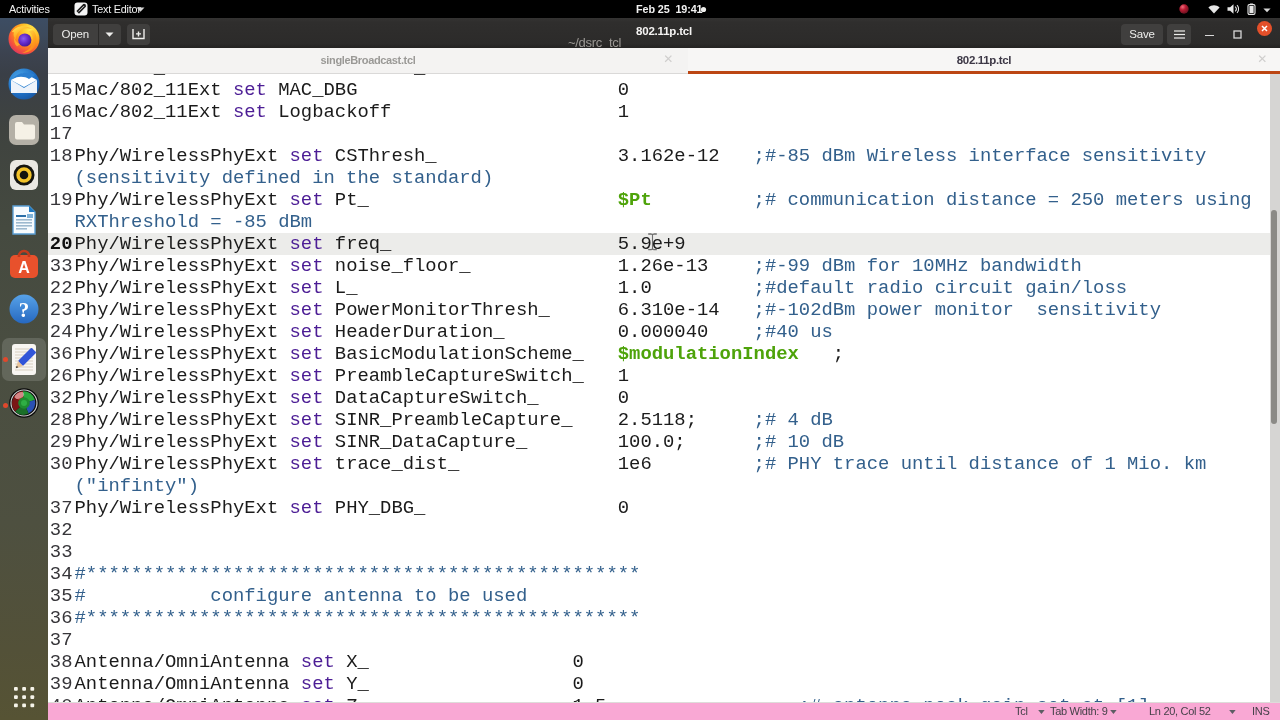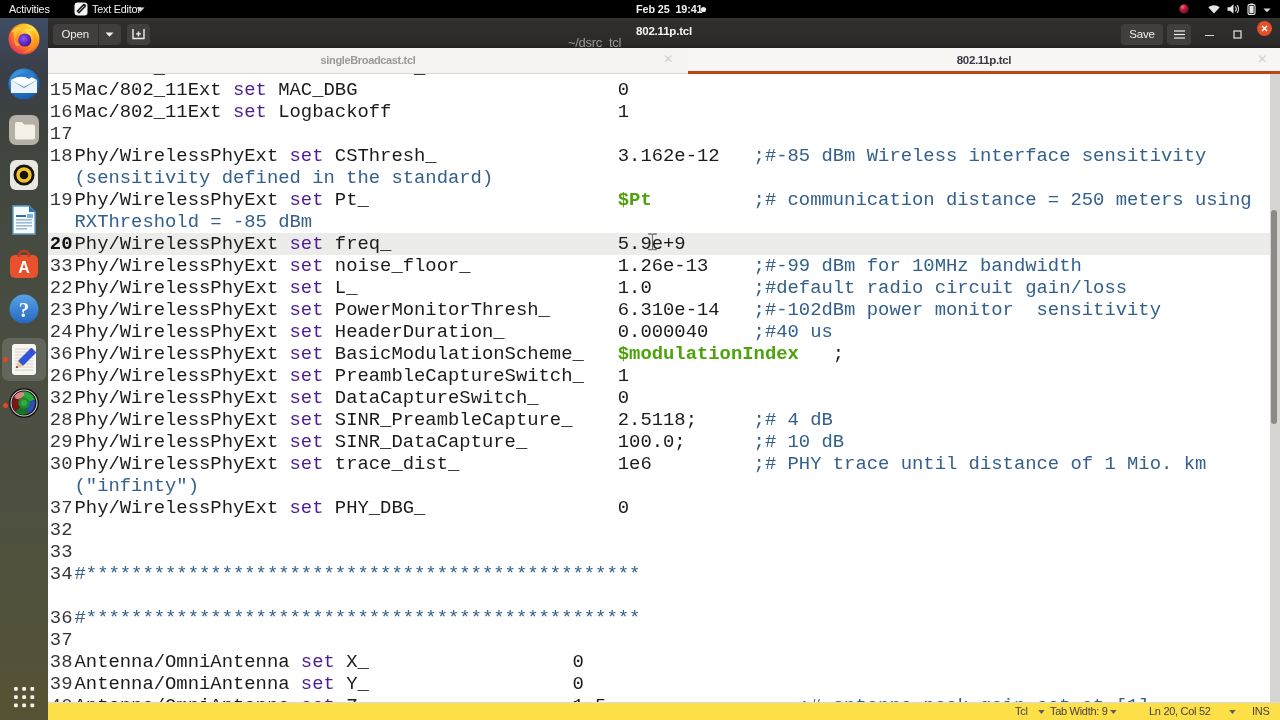--- a/index.html
+++ b/index.html
@@ -27,21 +27,21 @@
 .ln{display:inline-block;width:23px;text-align:right;color:#37363a}
 .ln.cur{font-weight:bold;color:#111}
 .code{margin-left:2px}
 .k{color:#4c1d95;font-weight:normal}
 .v{color:#4ea30a;font-weight:bold}
 .c{color:#33608c}
 
 #sbtrack{position:absolute;left:1270px;top:74px;width:10px;height:628px;background:#d6d5d3}
 #sbthumb{position:absolute;left:1270.5px;top:210px;width:6px;height:214px;border-radius:3px;background:#8b8a86}
 
-#status{position:absolute;left:48px;top:702px;width:1232px;height:18px;background:#fde047;border-top:1px solid #dedcda;color:#454149;font-size:13px}
+#status{position:absolute;left:48px;top:702px;width:1232px;height:18px;background:#f9a8d4;border-top:1px solid #dedcda;color:#454149;font-size:13px}
 #status .itm{position:absolute;top:0;height:18px;line-height:17px;font-size:11px;letter-spacing:-0.3px}
 .carr{display:inline-block;transform:scale(1,.62);font-size:11px;color:#5e5c64}
 </style></head><body>
 
 <div id="topbar">
  <div class="itm" style="left:9px">Activities</div>
  <svg class="abs" style="left:74px;top:2px" width="14" height="14" viewBox="0 0 14 14">
       <rect x="0.5" y="0.5" width="13" height="13" rx="3" fill="#f4f4f4"></rect>
       <path d="M3.5 10.5 L9.5 4.5 L11 6 L5 12 Z M10.2 3.8 L11.7 5.3" stroke="#1c1c1c" stroke-width="1.6" fill="none" transform="translate(0,-1.5)"></path>
     </svg>
@@ -269,20 +269,21 @@
 <div class="row" style="top:290.85px"><span class="ln">26</span><span class="code">Phy/WirelessPhyExt <span class="k">set</span> PreambleCaptureSwitch_   1</span></div>
 <div class="row" style="top:312.85px"><span class="ln">32</span><span class="code">Phy/WirelessPhyExt <span class="k">set</span> DataCaptureSwitch_       0</span></div>
 <div class="row" style="top:334.85px"><span class="ln">28</span><span class="code">Phy/WirelessPhyExt <span class="k">set</span> SINR_PreambleCapture_    2.5118;     <span class="c">;# 4 dB</span></span></div>
 <div class="row" style="top:356.85px"><span class="ln">29</span><span class="code">Phy/WirelessPhyExt <span class="k">set</span> SINR_DataCapture_        100.0;      <span class="c">;# 10 dB</span></span></div>
 <div class="row" style="top:378.85px"><span class="ln">30</span><span class="code">Phy/WirelessPhyExt <span class="k">set</span> trace_dist_              1e6         <span class="c">;# PHY trace until distance of 1 Mio. km</span></span></div>
 <div class="row" style="top:400.85px"><span class="ln"></span><span class="code"><span class="c">("infinty")</span></span></div>
 <div class="row" style="top:422.85px"><span class="ln">37</span><span class="code">Phy/WirelessPhyExt <span class="k">set</span> PHY_DBG_                 0</span></div>
 <div class="row" style="top:444.85px"><span class="ln">32</span><span class="code"></span></div>
 <div class="row" style="top:466.85px"><span class="ln">33</span><span class="code"></span></div>
 <div class="row" style="top:488.85px"><span class="ln">34</span><span class="code"><span class="c">#*************************************************</span></span></div>
+<div class="row" style="top:510.85px"><span class="ln">35</span><span class="code"><span class="c">#</span>           <span class="c">configure antenna to be used</span></span></div>
 <div class="row" style="top:532.85px"><span class="ln">36</span><span class="code"><span class="c">#*************************************************</span></span></div>
 <div class="row" style="top:554.85px"><span class="ln">37</span><span class="code"></span></div>
 <div class="row" style="top:576.85px"><span class="ln">38</span><span class="code">Antenna/OmniAntenna <span class="k">set</span> X_                  0</span></div>
 <div class="row" style="top:598.85px"><span class="ln">39</span><span class="code">Antenna/OmniAntenna <span class="k">set</span> Y_                  0</span></div>
 <div class="row" style="top:620.85px"><span class="ln">40</span><span class="code">Antenna/OmniAntenna <span class="k">set</span> Z_                  1.5                 <span class="c">;# antenna peak gain set at [1]</span></span></div>
 </div>
 
 <svg class="abs" style="left:646px;top:232.5px" width="13" height="18" viewBox="0 0 13 18">
  <path d="M2.2 1 H5.4 M7.6 1 H10.8 M5.4 1 C6.1 1.5 6.9 1.5 7.6 1 M5.4 16.6 C6.1 16.1 6.9 16.1 7.6 16.6 M2.2 16.6 H5.4 M7.6 16.6 H10.8" stroke="#6e6e6e" stroke-width="1.3" fill="none"></path>
  <path d="M6.5 1.5 V16.2" stroke="#6e6e6e" stroke-width="1.1" fill="none"></path>

